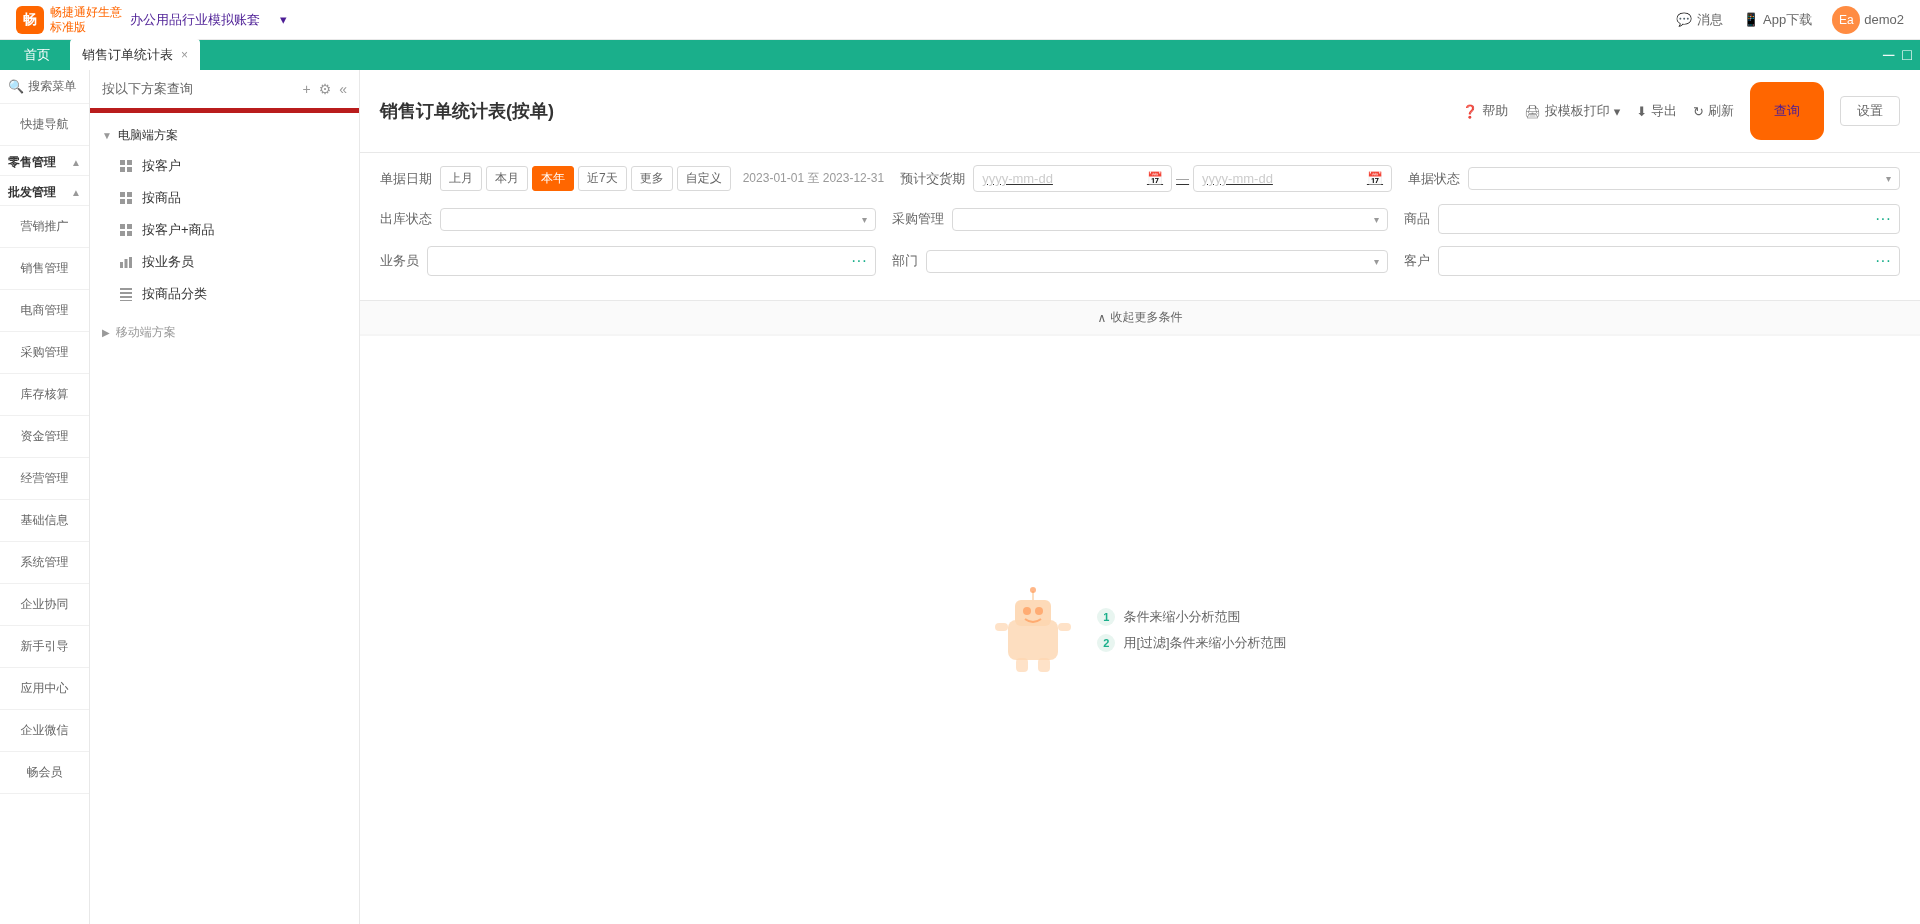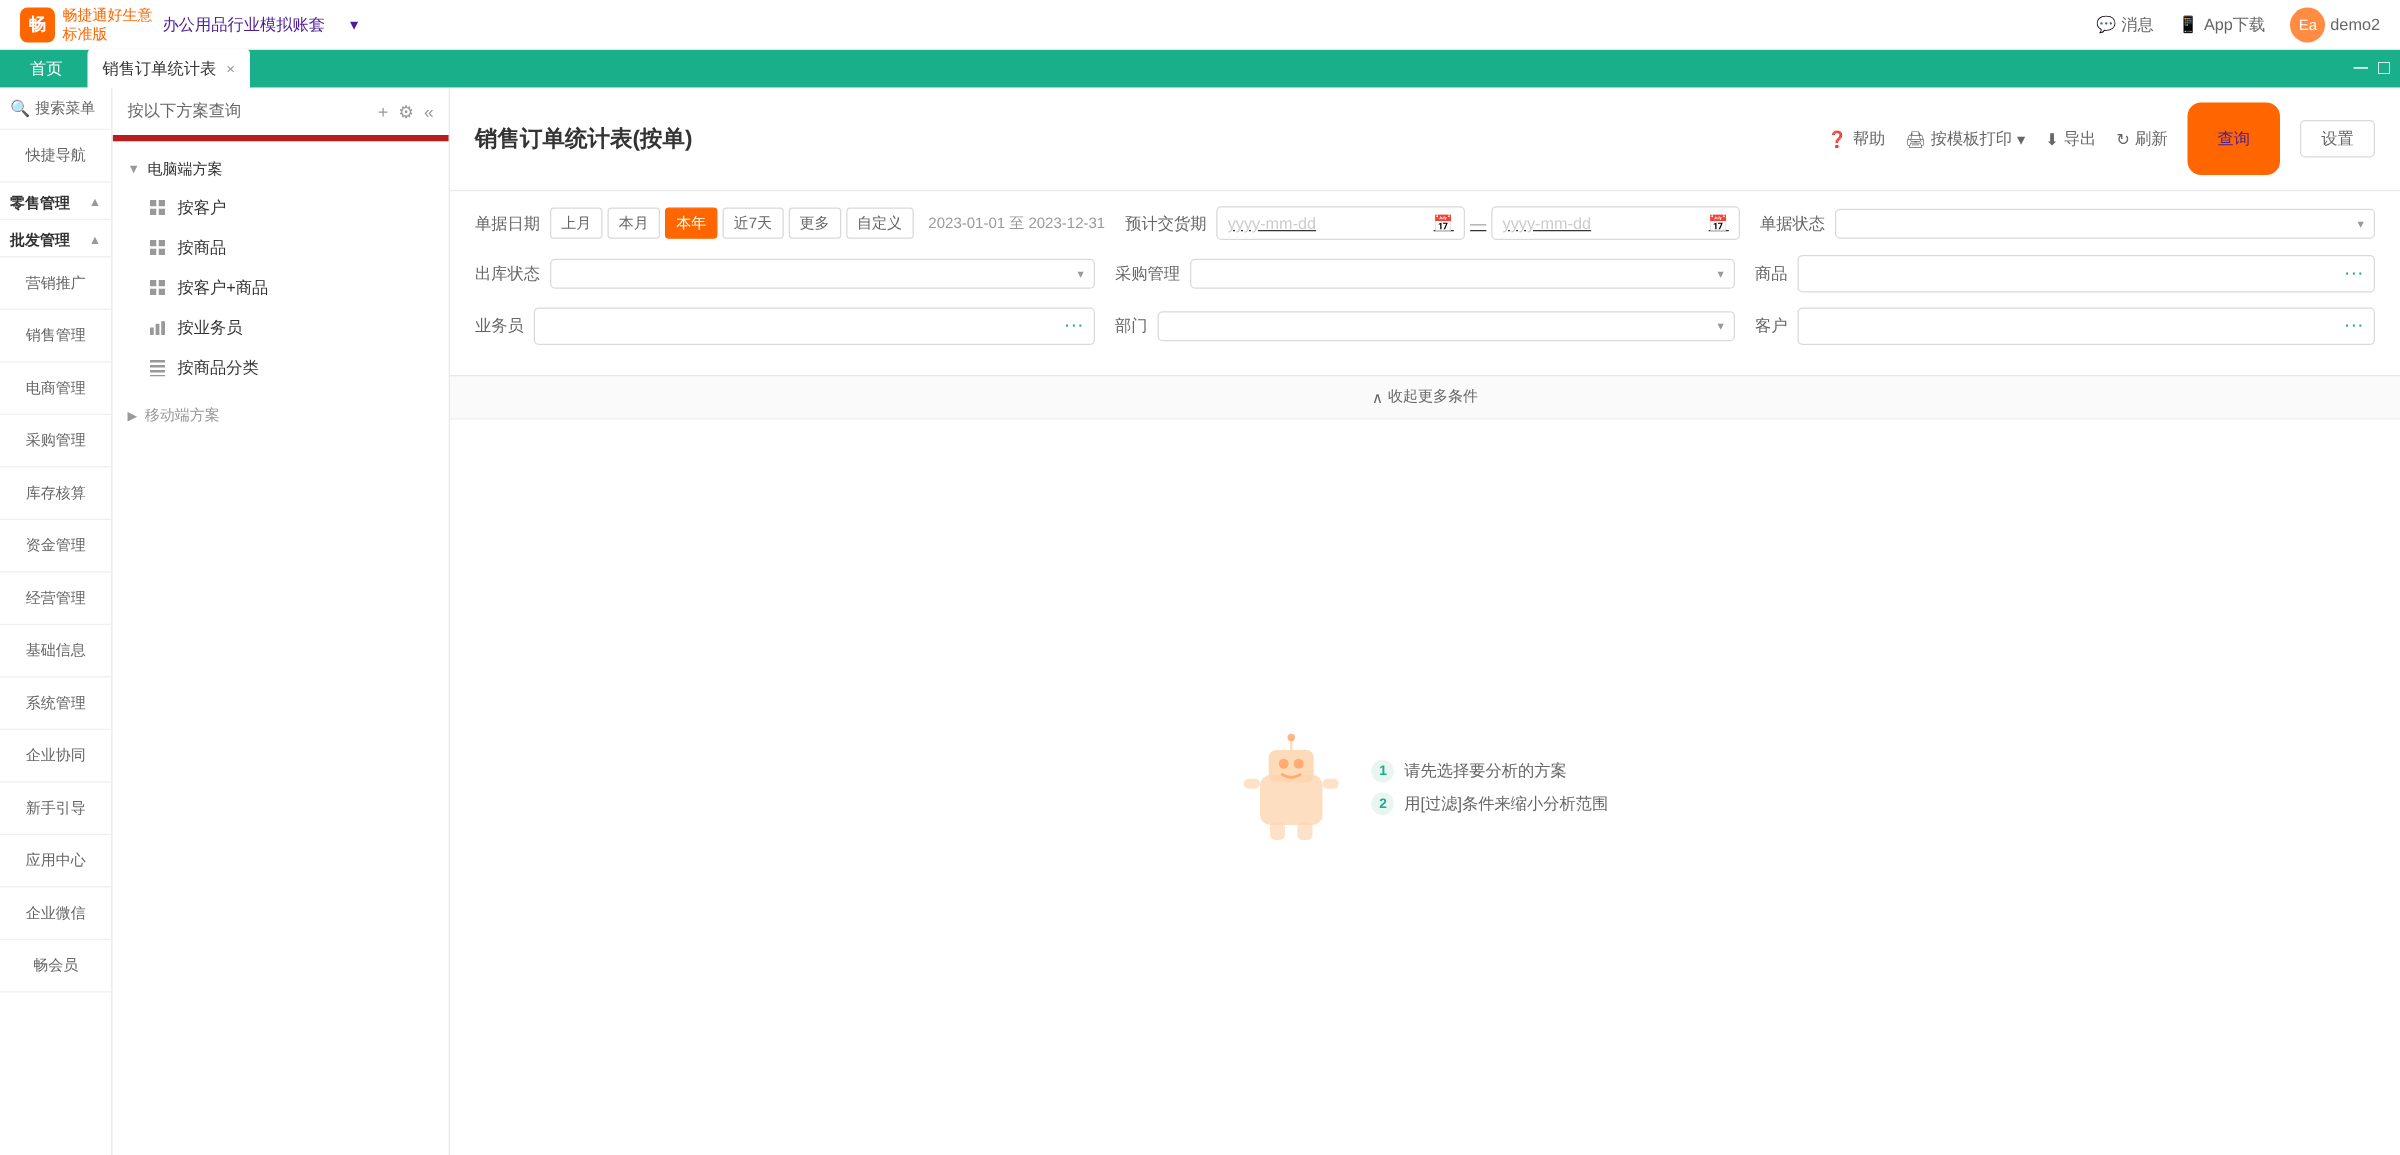--- a/index.html
+++ b/index.html
@@ -720,21 +720,21 @@
 
               <rect x="23" y="73" width="12" height="14" rx="4" fill="#fdd6b0" opacity="0.7"></rect>
               <rect x="45" y="73" width="12" height="14" rx="4" fill="#fdd6b0" opacity="0.7"></rect>
 
               <line x1="40" y1="15" x2="40" y2="6" stroke="#fdd6b0" stroke-width="2" opacity="0.8"></line>
               <circle cx="40" cy="5" r="3" fill="#ff9955" opacity="0.7"></circle>
             </svg>
             <div class="empty-tips">
               <div class="empty-tip">
                 <div class="tip-num">1</div>
-                <span>请先选择要分析的方案</span>
+                <span>条件来缩小分析范围</span>
               </div>
               <div class="empty-tip">
                 <div class="tip-num">2</div>
                 <span>用[过滤]条件来缩小分析范围</span>
               </div>
             </div>
           </div>
         </div>
       </div>
     </div>

